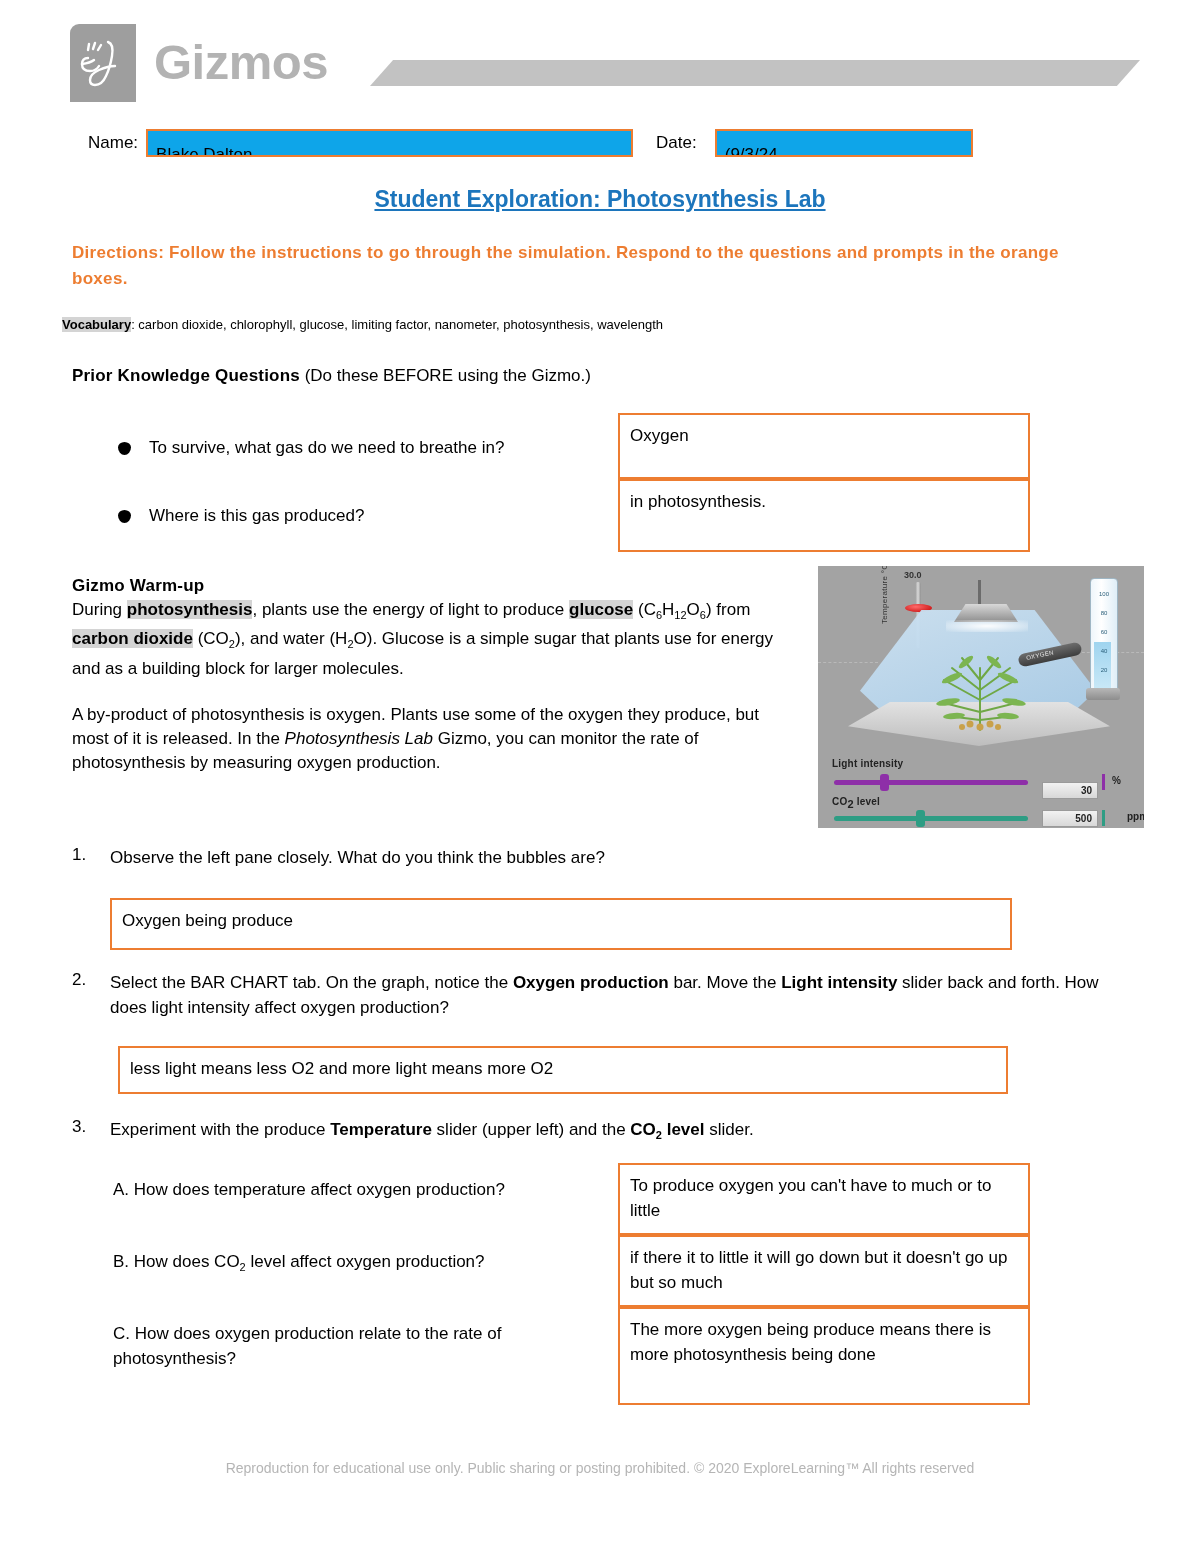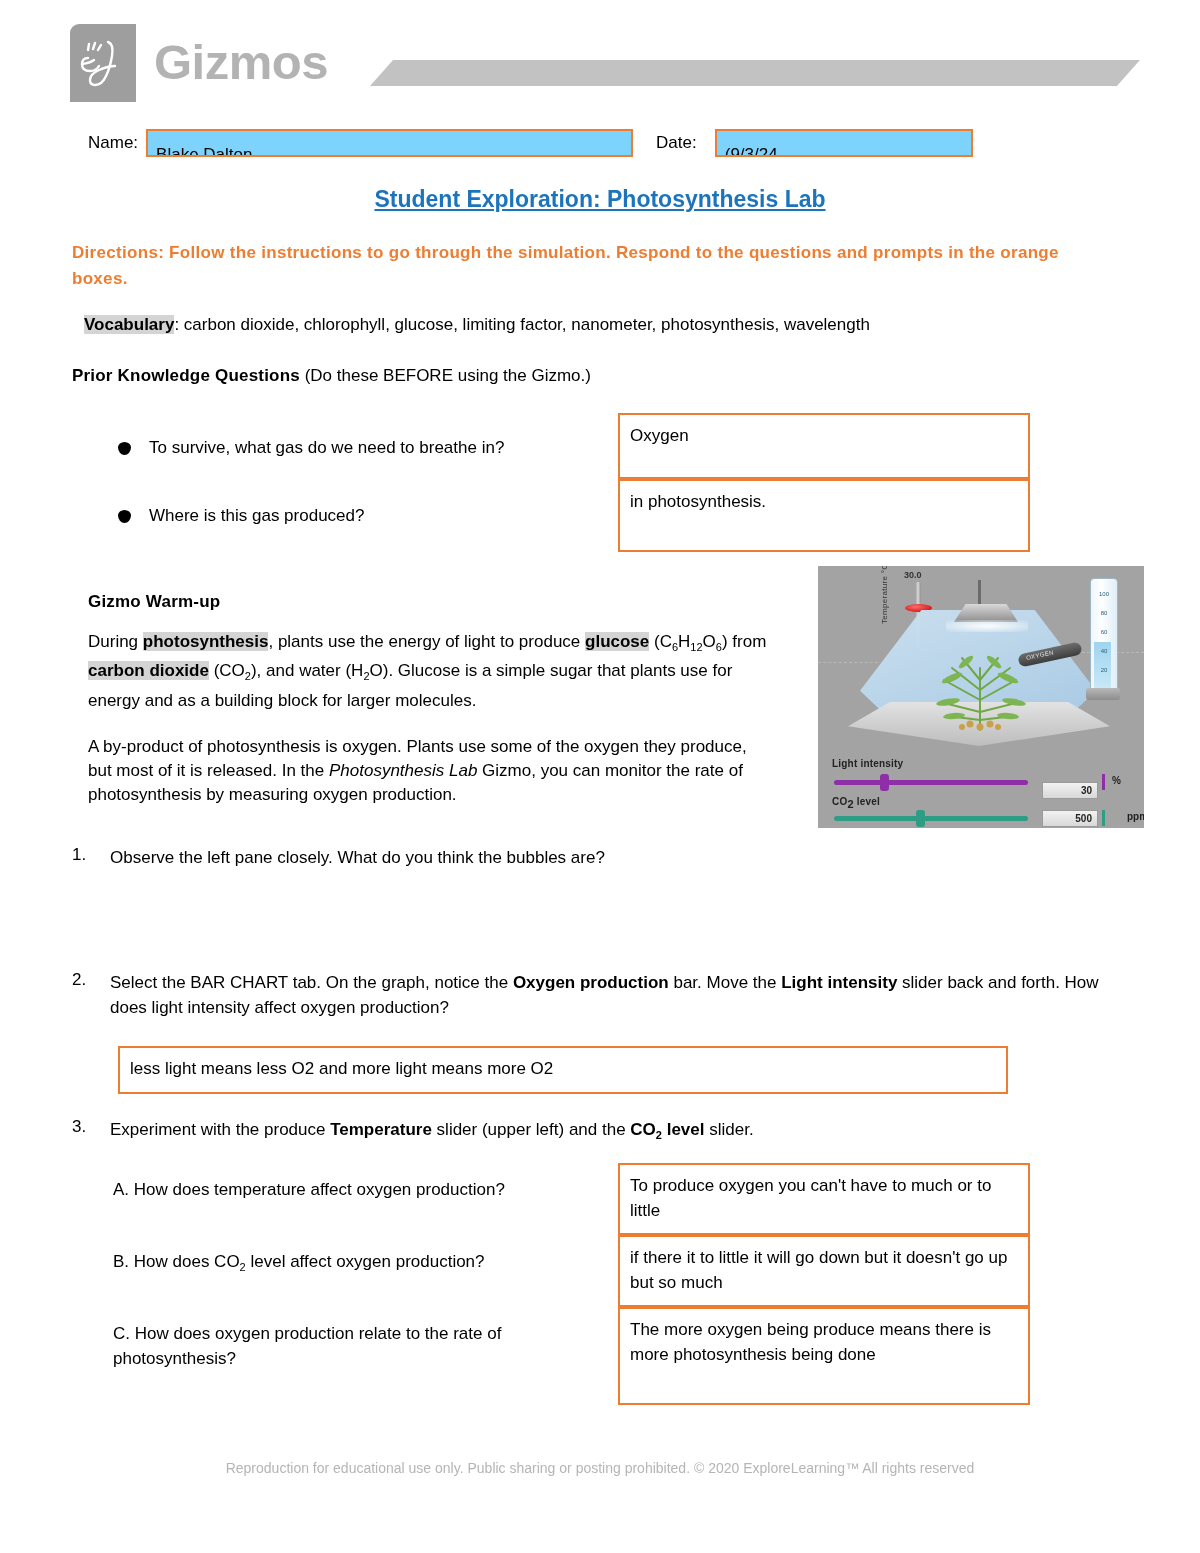--- a/index.html
+++ b/index.html
@@ -76,21 +76,21 @@
     display: flex;
     align-items: center;
     font-size: 17px;
   }
   .namerow .lbl {
     white-space: nowrap;
     padding-right: 8px;
   }
   .field {
     border: 2px solid #ED7D31;
-    background: #7dd3fc;
+    background: #0ea5e9;
     height: 28px;
     line-height: 28px;
     font-size: 17px;
     padding: 10px 8px;
     box-sizing: border-box;
     white-space: nowrap;
     overflow: hidden;
   }
   .field.name-field { width: 487px; }
   .field.date-field { width: 258px; margin-left: 10px; }
@@ -118,24 +118,24 @@
     font-size: 17px;
     font-weight: bold;
     color: #ED7D31;
     line-height: 26px;
     letter-spacing: 0.3px;
   }
 
   
   .vocab {
     position: absolute;
-    left: 84px;
+    left: 62px;
     top: 313px;
     width: 1020px;
-    font-size: 17px;
+    font-size: 13px;
     line-height: 24px;
   }
   .hl {
     background: #d4d4d4;
     font-weight: bold;
   }
 
   
   .pkq {
     position: absolute;
@@ -183,21 +183,21 @@
   
   .warmup {
     position: absolute;
     left: 72px;
     top: 574px;
     width: 715px;
     font-size: 17px;
     line-height: 24px;
   }
   .warmup .head { font-weight: bold; letter-spacing: 0.2px; }
-  .warmup p { margin: 16px; }
+  .warmup p { margin: 0; }
   .warmup .para2 { margin-top: 22px; }
   sub { font-size: 11px; }
   .ital { font-style: italic; }
 
   
   .gizmo {
     position: absolute;
     left: 818px;
     top: 566px;
     width: 326px;
@@ -576,20 +576,21 @@
       <div class="gz-slider-track" style="left:16px;top:58px;width:194px;background:#2e9d84;"></div>
       <div class="gz-slider-thumb" style="left:98px;top:52px;background:#2e9d84;"></div>
       <div class="gz-readout" style="left:224px;top:52px;">500</div>
       <div class="gz-unit-bar" style="left:284px;top:52px;background:#2e9d84;"></div>
       <div class="gz-unit" style="left:294px;top:53px;padding-left:15px;">ppm</div>
     </div>
   </div>
 
   <div class="qnum q1-num">1.</div>
   <div class="qline q1-text">Observe the left pane closely. What do you think the bubbles are?</div>
+  <div class="ansbox q1-box">Oxygen being produce</div>
 
   <div class="qnum q2-num">2.</div>
   <div class="qline q2-text"><span>Select the BAR CHART tab. On the graph, notice the </span><b>Oxygen production</b><span> bar. Move the </span><b>Light intensity</b><span> slider back and forth. How does light intensity affect oxygen production?</span></div>
   <div class="ansbox q2-box">less light means less O2 and more light means more O2</div>
 
   <div class="qnum q3-num">3.</div>
   <div class="qline q3-text"><span>Experiment with the produce </span><b>Temperature</b><span> slider (upper left) and the </span><b><span>CO</span><sub>2</sub><span> level</span></b><span> slider.</span></div>
 
   <div class="sub-q sub-a">A. How does temperature affect oxygen production?</div>
   <div class="ansbox sub-box sub-box-a">To produce oxygen you can't have to much or to little</div>

